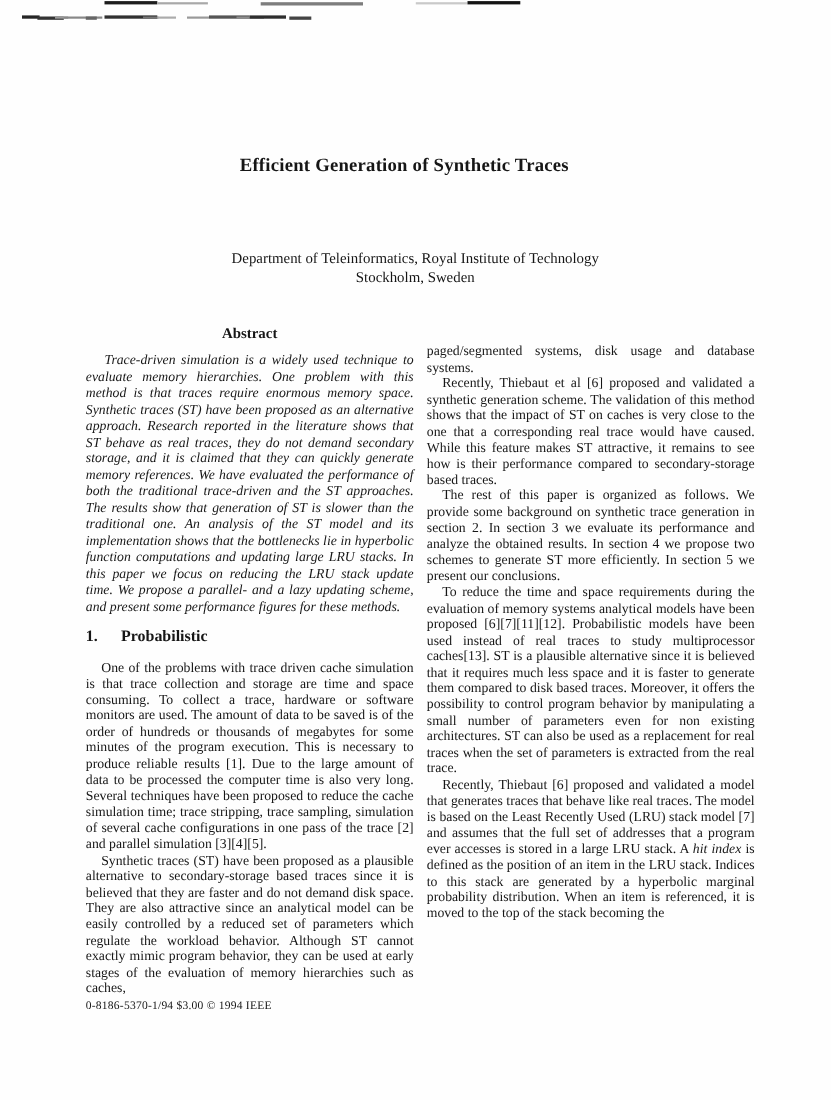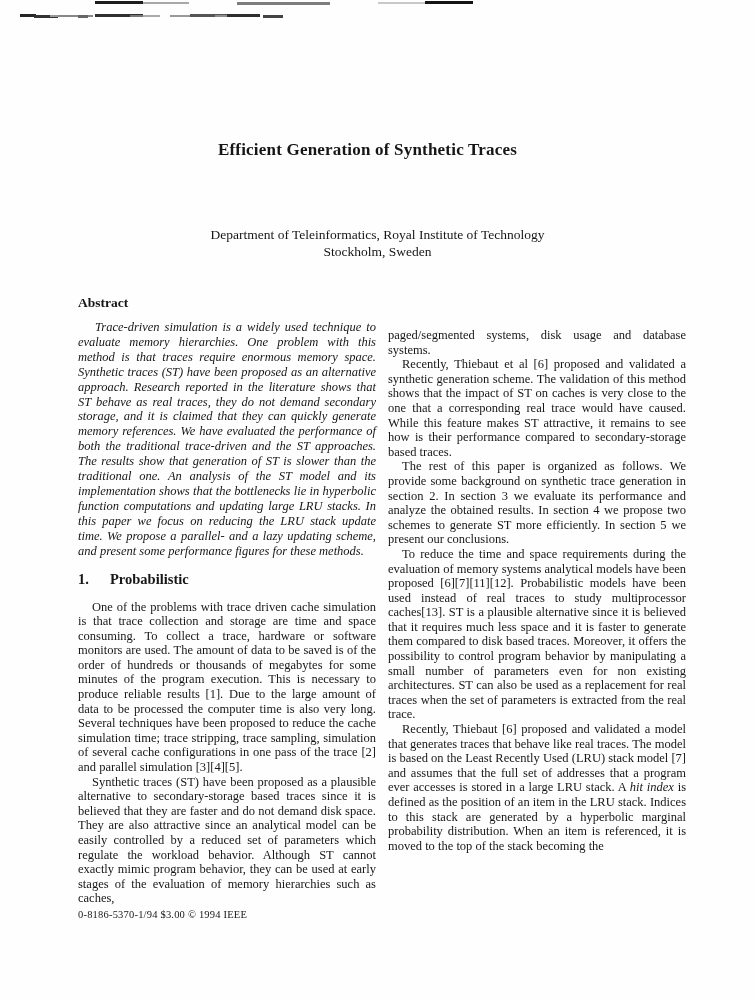--- a/index.html
+++ b/index.html
@@ -51,24 +51,24 @@
     width: 755px;
     text-align: center;
     font-size: 13.5px;
     line-height: 17px;
   }
   .col {
     position: absolute;
     width: 298px;
   }
   .col-left  { left: 78px;  top: 295px; }
-  .col-right { left: 388px; top: 328px; }
+  .col-right { left: 388px; top: 312px; }
 
   .abstract-heading {
-    text-align: left;
+    text-align: center;
     font-weight: bold;
     font-size: 13.5px;
     margin: 0 0 9px 0;
   }
   .abstract-body {
     font-style: italic;
     font-size: 12.5px;
     line-height: 14.9px;
     text-align: justify;
     text-indent: 17px;

